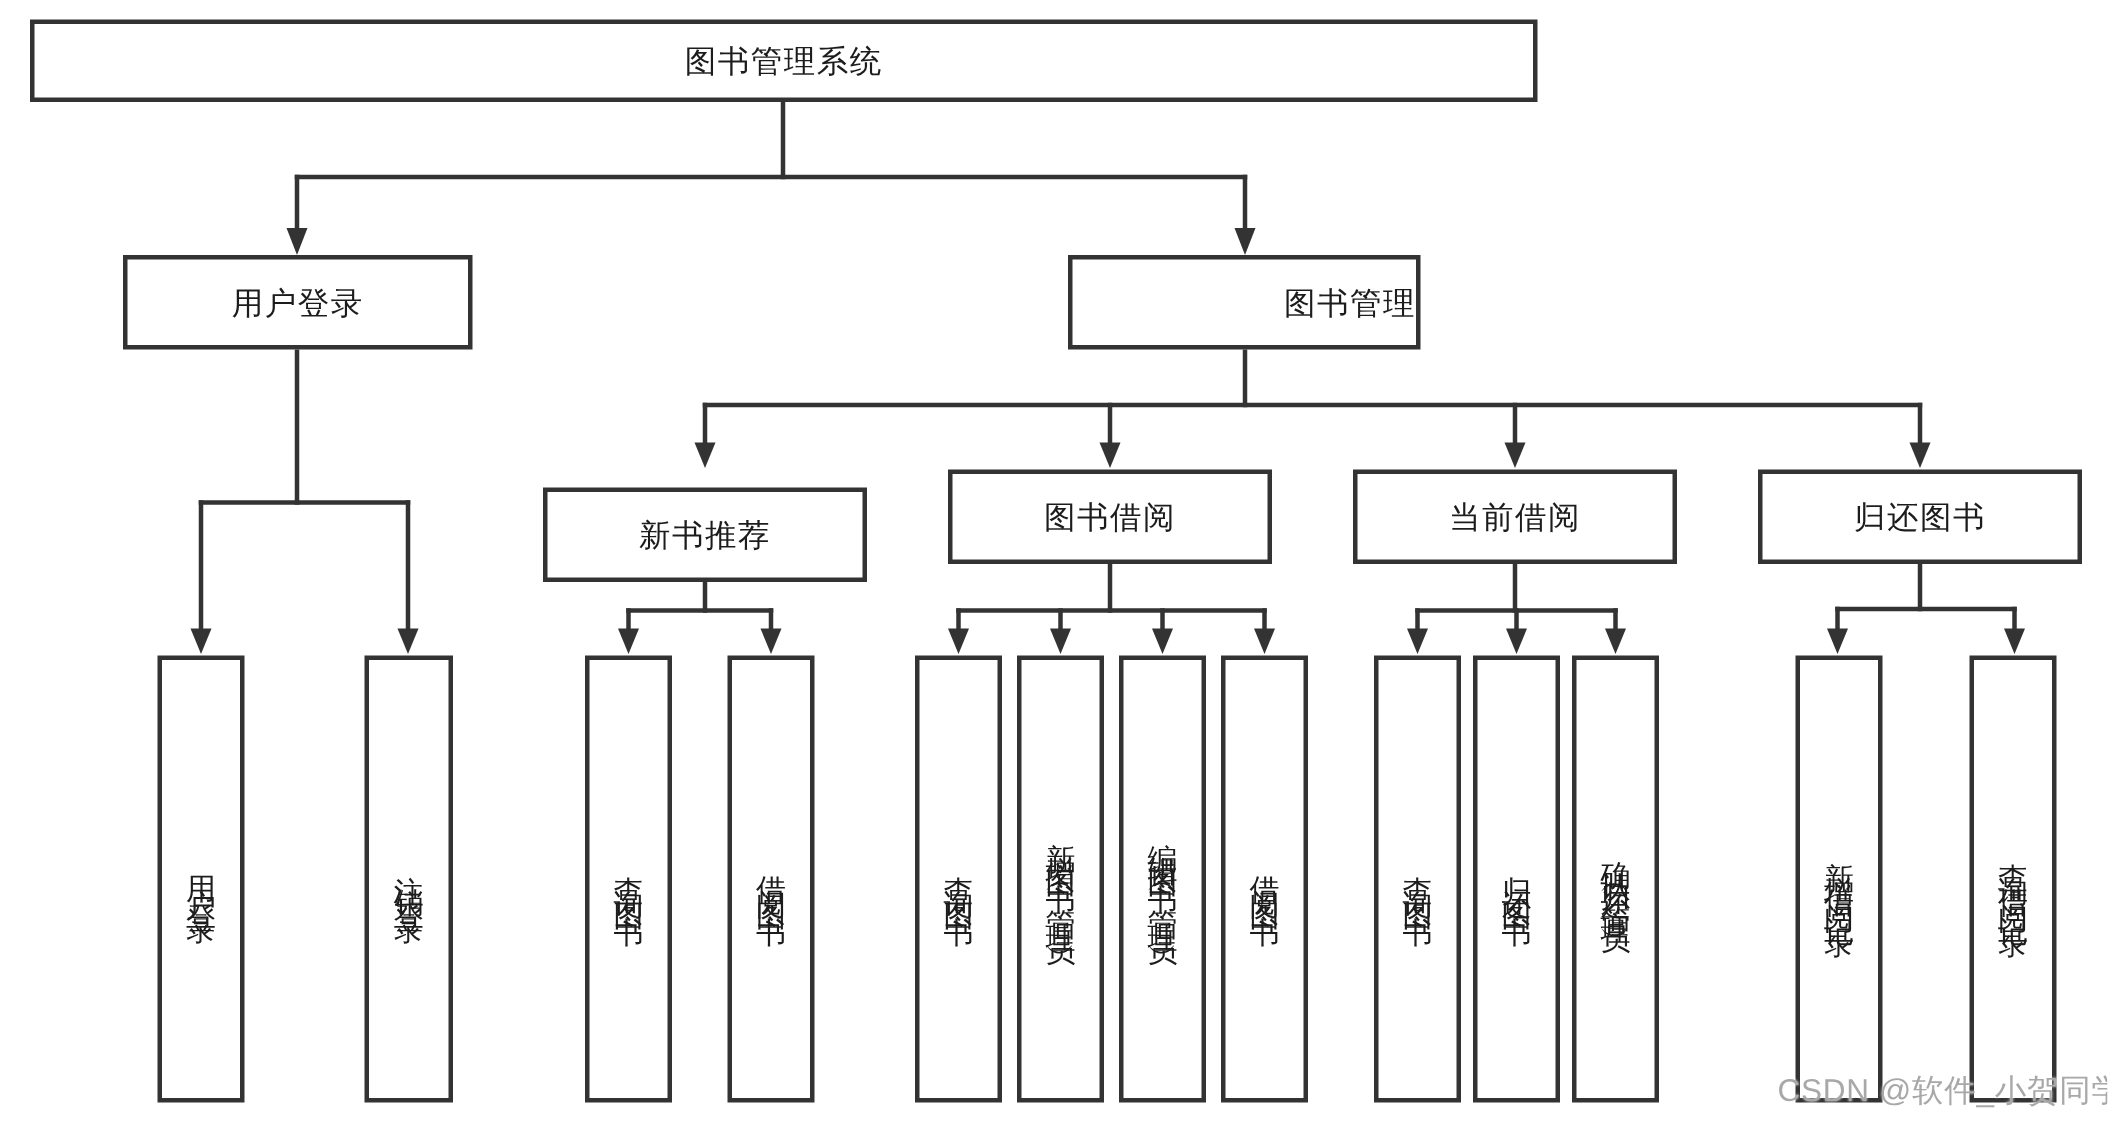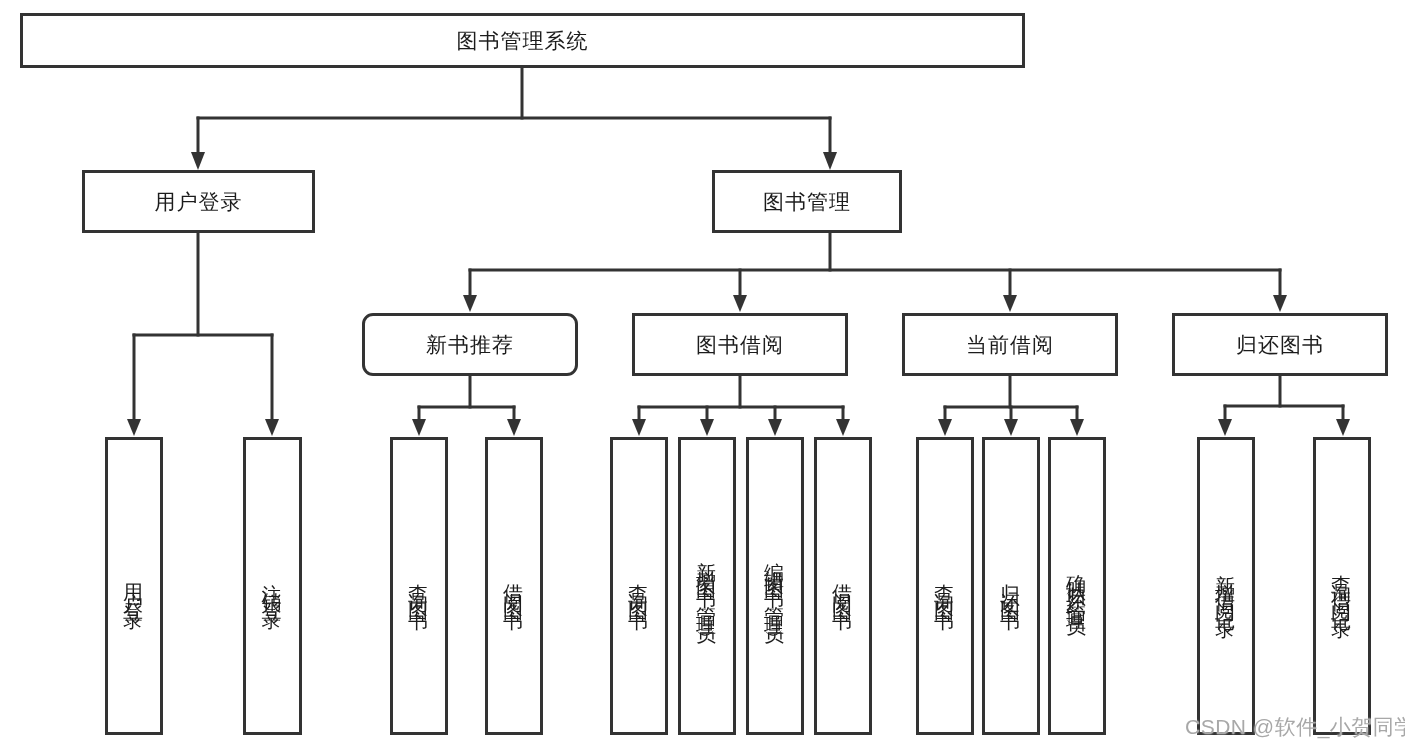--- a/index.html
+++ b/index.html
@@ -129,25 +129,25 @@
     </g>
   </svg>
 
   <div class="hbox" style="left:20px; top:13px; width:1005px; height:55px;">
     <span>图书管理系统</span>
   </div>
 
   <div class="hbox" style="left:82px; top:170px; width:233px; height:63px;">
     <span>用户登录</span>
   </div>
-  <div class="hbox" style="left:712px; top:170px; width:190px; height:63px;">
+  <div class="hbox" style="left:712px; top:170px; width:235px; height:63px;justify-content:flex-end;">
     <span>图书管理</span>
   </div>
 
-  <div class="hbox" style="left:362px; top:313px; width:216px; height:63px;border-radius:11px;">
+  <div class="hbox" style="left:362px; top:325px; width:216px; height:63px;">
     <span>新书推荐</span>
   </div>
   <div class="hbox" style="left:632px; top:313px; width:216px; height:63px;align-items:center;">
     <span>图书借阅</span>
   </div>
   <div class="hbox" style="left:902px; top:313px; width:216px; height:63px;">
     <span>当前借阅</span>
   </div>
   <div class="hbox" style="left:1172px; top:313px; width:216px; height:63px;">
     <span>归还图书</span>

